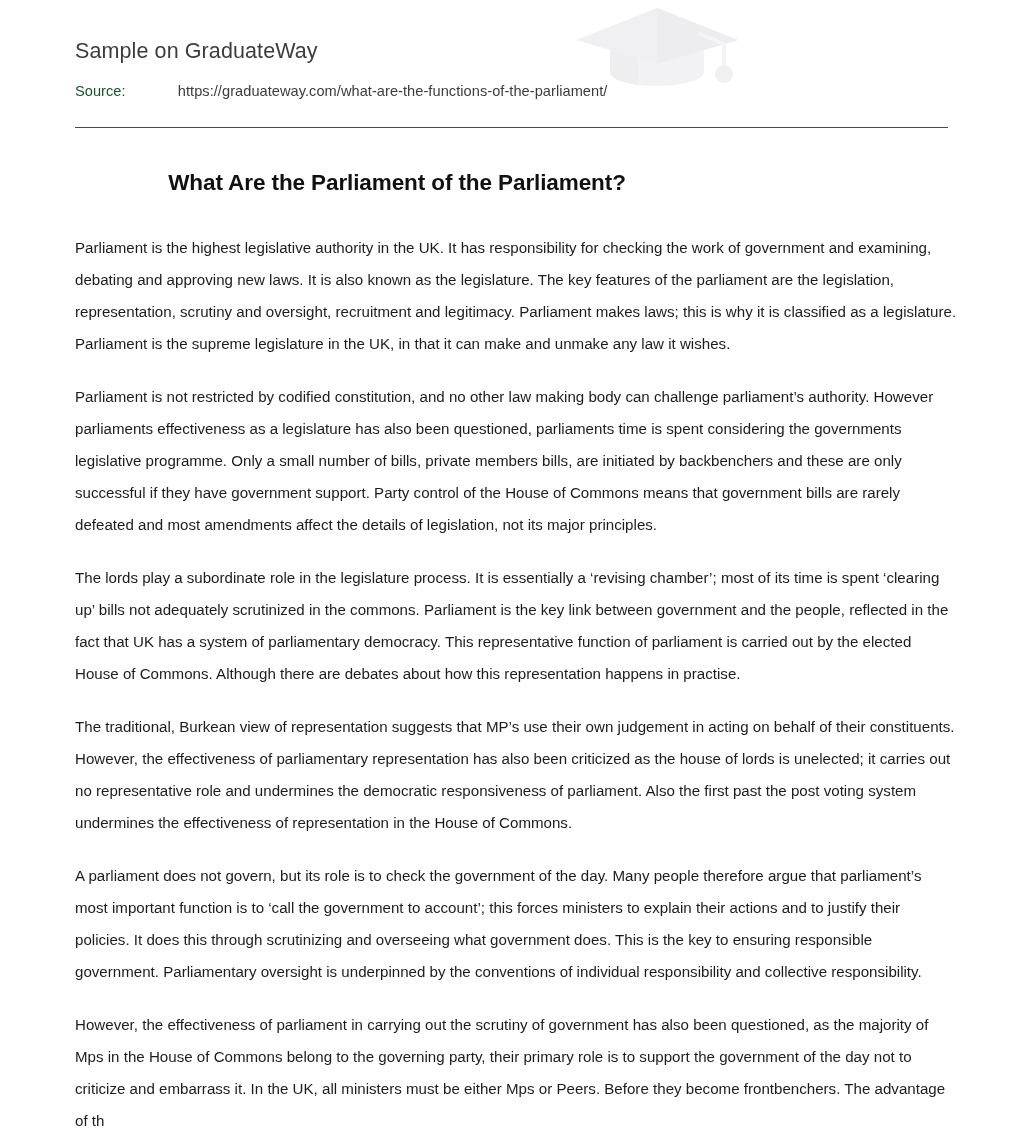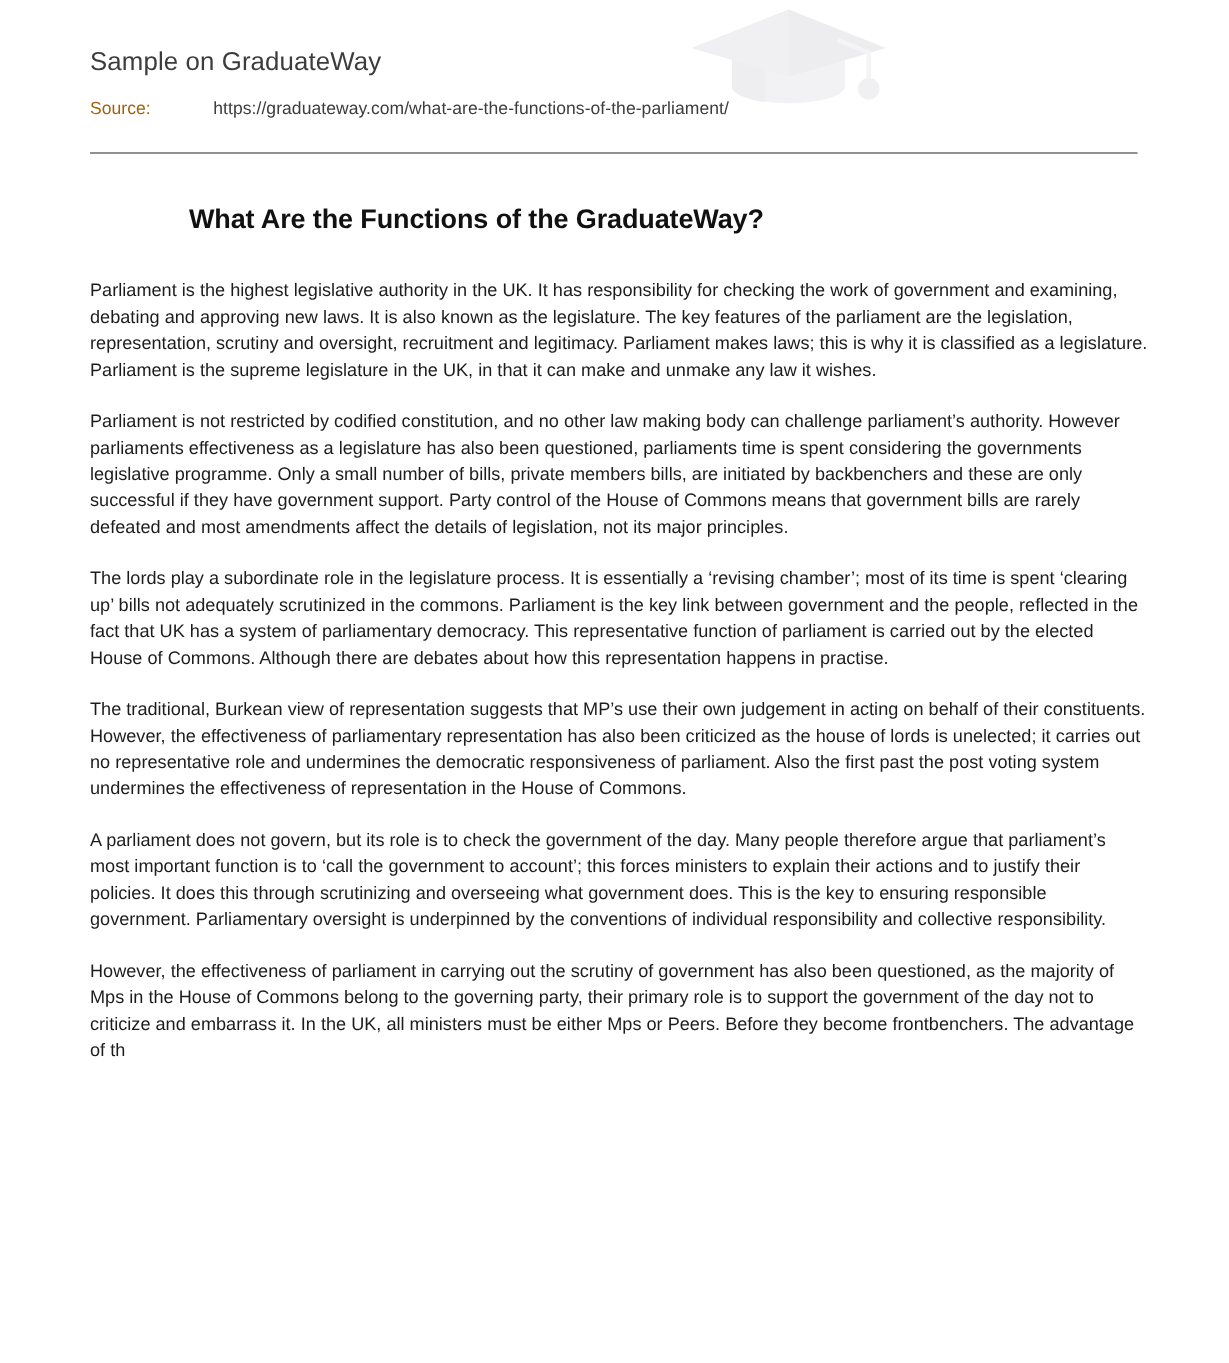--- a/index.html
+++ b/index.html
@@ -40,21 +40,21 @@
 
   .source-line {
     margin-top: 17px;
     font-size: 14.6px;
     font-weight: 400;
     color: #3c3c3c;
     letter-spacing: 0.05px;
     white-space: nowrap;
   }
 
-  .source-label { color: #a16207; margin-top: 28px; }
+  .source-label { color: #14532d; margin-top: 28px; }
   .source-url { color: #3c3c3c; margin-left: 48px; }
 
   
   .brand-mark {
     position: absolute;
     top: 0px;
     right: -5px;
     width: 170px;
     height: 90px;
     pointer-events: none;
@@ -81,21 +81,21 @@
     padding-right: 18px;
   }
 
   .article-body {
     margin-top: 36px;
     width: 882px;
   }
 
   .article-body p {
     font-size: 15.1px;
-    line-height: 22px;
+    line-height: 32px;
     color: #1c1c1c;
     margin-bottom: 21px;
     text-align: left;
     letter-spacing: 0.01px;
   }
 
   .article-body p:last-child { margin-bottom: 0; }
 </style>
 </head>
 <body>
@@ -123,21 +123,21 @@
 
     <div class="source-line">
       <span class="source-label">Source:</span>
       <span class="source-url">https://graduateway.com/what-are-the-functions-of-the-parliament/</span>
     </div>
 
   </div>
 
   <hr class="divider">
 
-  <h1 class="article-title">What Are the Functions of the GraduateWay?</h1>
+  <h1 class="article-title">What Are the Parliament of the Parliament?</h1>
 
   <div class="article-body">
     <p>Parliament is the highest legislative authority in the UK. It has responsibility for checking the work of government and examining, debating and approving new laws. It is also known as the legislature. The key features of the parliament are the legislation, representation, scrutiny and oversight, recruitment and legitimacy. Parliament makes laws; this is why it is classified as a legislature. Parliament is the supreme legislature in the UK, in that it can make and unmake any law it wishes.</p>
     <p>Parliament is not restricted by codified constitution, and no other law making body can challenge parliament’s authority. However parliaments effectiveness as a legislature has also been questioned, parliaments time is spent considering the governments legislative programme. Only a small number of bills, private members bills, are initiated by backbenchers and these are only successful if they have government support. Party control of the House of Commons means that government bills are rarely defeated and most amendments affect the details of legislation, not its major principles.</p>
     <p>The lords play a subordinate role in the legislature process. It is essentially a ‘revising chamber’; most of its time is spent ‘clearing up’ bills not adequately scrutinized in the commons. Parliament is the key link between government and the people, reflected in the fact that UK has a system of parliamentary democracy. This representative function of parliament is carried out by the elected House of Commons. Although there are debates about how this representation happens in practise.</p>
     <p>The traditional, Burkean view of representation suggests that MP’s use their own judgement in acting on behalf of their constituents. However, the effectiveness of parliamentary representation has also been criticized as the house of lords is unelected; it carries out no representative role and undermines the democratic responsiveness of parliament. Also the first past the post voting system undermines the effectiveness of representation in the House of Commons.</p>
     <p>A parliament does not govern, but its role is to check the government of the day. Many people therefore argue that parliament’s most important function is to ‘call the government to account’; this forces ministers to explain their actions and to justify their policies. It does this through scrutinizing and overseeing what government does. This is the key to ensuring responsible government. Parliamentary oversight is underpinned by the conventions of individual responsibility and collective responsibility.</p>
     <p>However, the effectiveness of parliament in carrying out the scrutiny of government has also been questioned, as the majority of Mps in the House of Commons belong to the governing party, their primary role is to support the government of the day not to criticize and embarrass it. In the UK, all ministers must be either Mps or Peers. Before they become frontbenchers. The advantage of th</p>
   </div>
 

